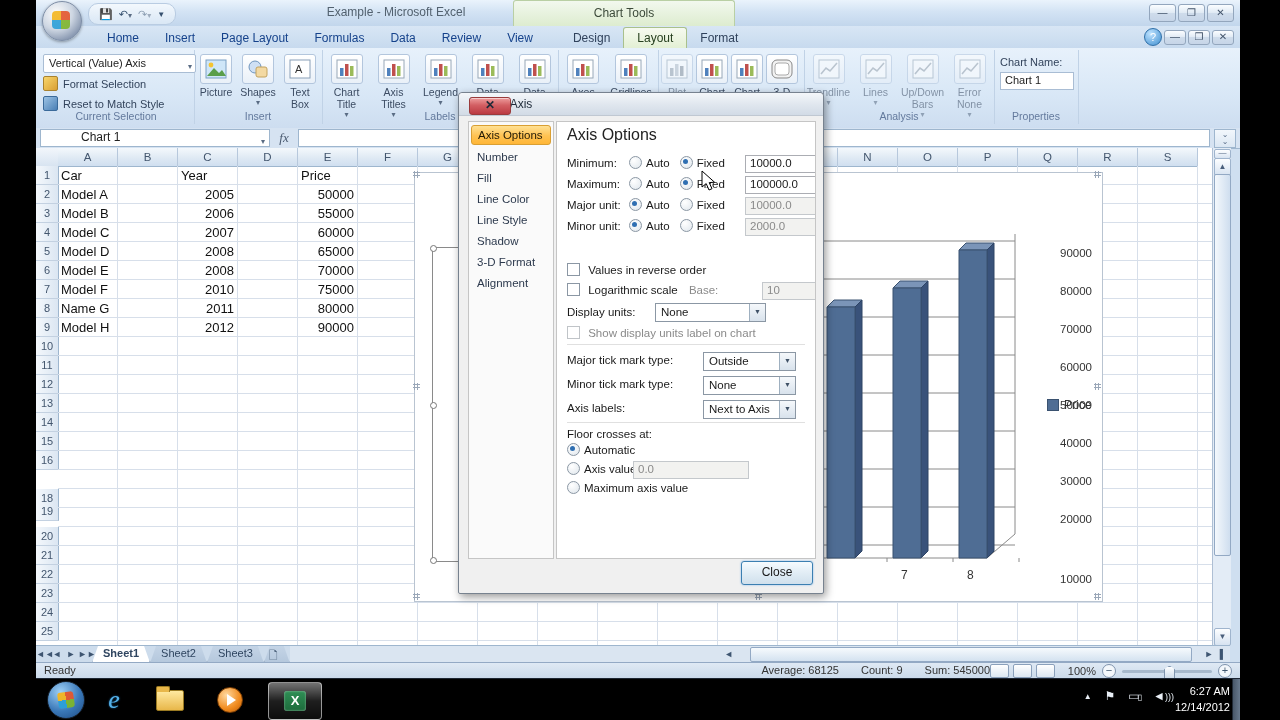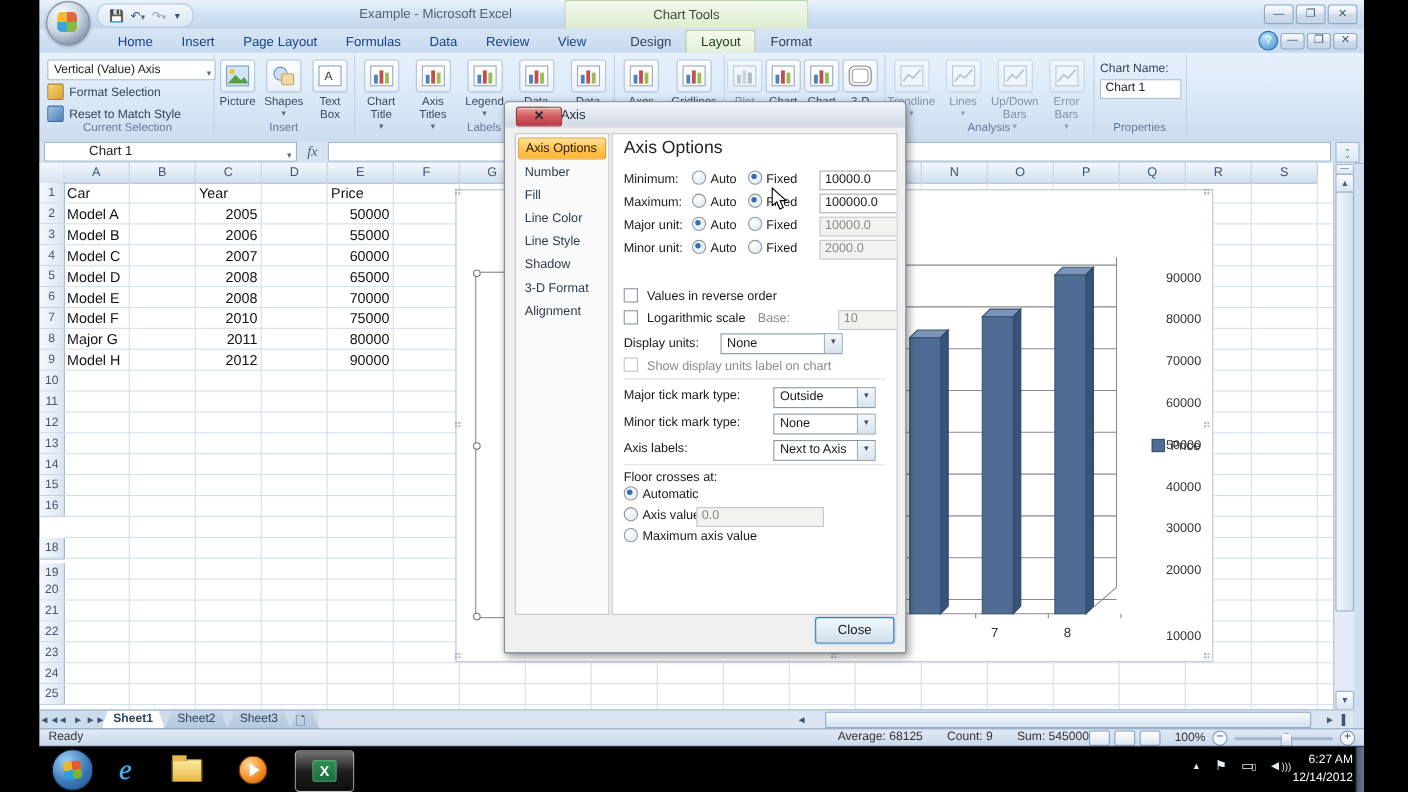--- a/index.html
+++ b/index.html
@@ -446,21 +446,21 @@
               <div>Up/Down Bars</div>
               <div class="dd">▾</div>
             </div>
             <div class="bigbtn disabled" style="left: 143px; width: 45px;">
               <div class="ic">
                 <svg width="22" height="20">
                   <rect x="1" y="1" width="20" height="18" fill="#fff" stroke="#98a8b8"></rect>
                   <path d="M3,15 L8,9 L12,12 L19,4" fill="none" stroke="#9aa4ae" stroke-width="1.6"></path>
                 </svg>
               </div>
-              <div>Error Bars</div>
+              <div>Error None</div>
               <div class="dd">▾</div>
             </div>
           </div>
     </div>
     <div class="rgroup" style="left:958px;width:84px;">
       <div style="position:absolute;left:6px;top:6px;font-size:11px;color:#33445c;">Chart Name:</div>
       <div style="position:absolute;left:6px;top:22px;width:68px;height:16px;background:#fff;border:1px solid #a9bdd4;
                   font-size:11px;line-height:15px;padding-left:4px;color:#222;">Chart 1</div>
       <div class="glabel">Properties</div>
     </div>
@@ -511,21 +511,21 @@
           <div class="rowhdr" style="top: 170px; height: 18px; line-height: 18px;">9</div>
           <div class="rowhdr" style="top: 189px; height: 18px; line-height: 18px;">10</div>
           <div class="rowhdr" style="top: 208px; height: 18px; line-height: 18px;">11</div>
           <div class="rowhdr" style="top: 227px; height: 18px; line-height: 18px;">12</div>
           <div class="rowhdr" style="top: 246px; height: 18px; line-height: 18px;">13</div>
           <div class="rowhdr" style="top: 265px; height: 18px; line-height: 18px;">14</div>
           <div class="rowhdr" style="top: 284px; height: 18px; line-height: 18px;">15</div>
           <div class="rowhdr" style="top: 303px; height: 18px; line-height: 18px;">16</div>
           <div class="rowhdr" style="top: 322px; height: 18px; line-height: 18px; margin-top: 20px;">17</div>
           <div class="rowhdr" style="top: 341px; height: 18px; line-height: 18px;">18</div>
-          <div class="rowhdr" style="top: 364px; height: 18px; line-height: 18px;">19</div>
+          <div class="rowhdr" style="top: 354px; height: 18px; line-height: 18px;">19</div>
           <div class="rowhdr" style="top: 379px; height: 18px; line-height: 18px;">20</div>
           <div class="rowhdr" style="top: 398px; height: 18px; line-height: 18px;">21</div>
           <div class="rowhdr" style="top: 417px; height: 18px; line-height: 18px;">22</div>
           <div class="rowhdr" style="top: 436px; height: 18px; line-height: 18px;">23</div>
           <div class="rowhdr" style="top: 455px; height: 18px; line-height: 18px;">24</div>
           <div class="rowhdr" style="top: 474px; height: 18px; line-height: 18px;">25</div>
         </div>
     <div id="cells">
           <div class="cell" style="left: 22px; top: 18px; width: 53px; text-align: left;">Car</div>
           <div class="cell" style="left: 142px; top: 18px; width: 53px; text-align: left;">Year</div>
@@ -541,21 +541,21 @@
           <div class="cell" style="left: 262px; top: 75px; width: 53px; text-align: right;">60000</div>
           <div class="cell" style="left: 22px; top: 94px; width: 53px; text-align: left;">Model D</div>
           <div class="cell" style="left: 142px; top: 94px; width: 53px; text-align: right;">2008</div>
           <div class="cell" style="left: 262px; top: 94px; width: 53px; text-align: right;">65000</div>
           <div class="cell" style="left: 22px; top: 113px; width: 53px; text-align: left;">Model E</div>
           <div class="cell" style="left: 142px; top: 113px; width: 53px; text-align: right;">2008</div>
           <div class="cell" style="left: 262px; top: 113px; width: 53px; text-align: right;">70000</div>
           <div class="cell" style="left: 22px; top: 132px; width: 53px; text-align: left;">Model F</div>
           <div class="cell" style="left: 142px; top: 132px; width: 53px; text-align: right;">2010</div>
           <div class="cell" style="left: 262px; top: 132px; width: 53px; text-align: right;">75000</div>
-          <div class="cell" style="left: 22px; top: 151px; width: 53px; text-align: left;">Major G</div>
+          <div class="cell" style="left: 22px; top: 151px; width: 53px; text-align: left;">Name G</div>
           <div class="cell" style="left: 142px; top: 151px; width: 53px; text-align: right;">2011</div>
           <div class="cell" style="left: 262px; top: 151px; width: 53px; text-align: right;">80000</div>
           <div class="cell" style="left: 22px; top: 170px; width: 53px; text-align: left;">Model H</div>
           <div class="cell" style="left: 142px; top: 170px; width: 53px; text-align: right;">2012</div>
           <div class="cell" style="left: 262px; top: 170px; width: 53px; text-align: right;">90000</div>
         </div>
   <div class="gline-v" style="left: 81px; top: 18px; width: 1px; height: 479px;"></div>
         <div class="gline-v" style="left: 141px; top: 18px; width: 1px; height: 479px;"></div>
         <div class="gline-v" style="left: 201px; top: 18px; width: 1px; height: 479px;"></div>
         <div class="gline-v" style="left: 261px; top: 18px; width: 1px; height: 479px;"></div>

